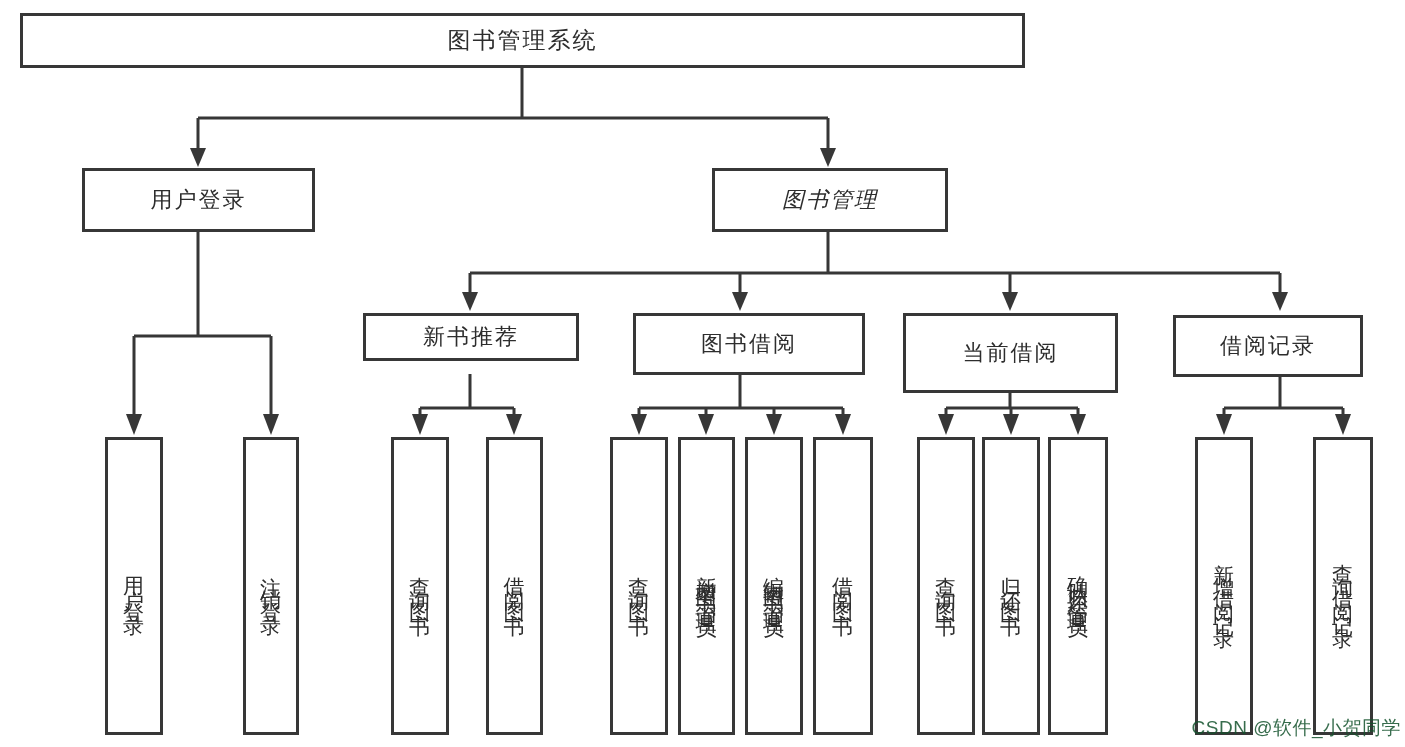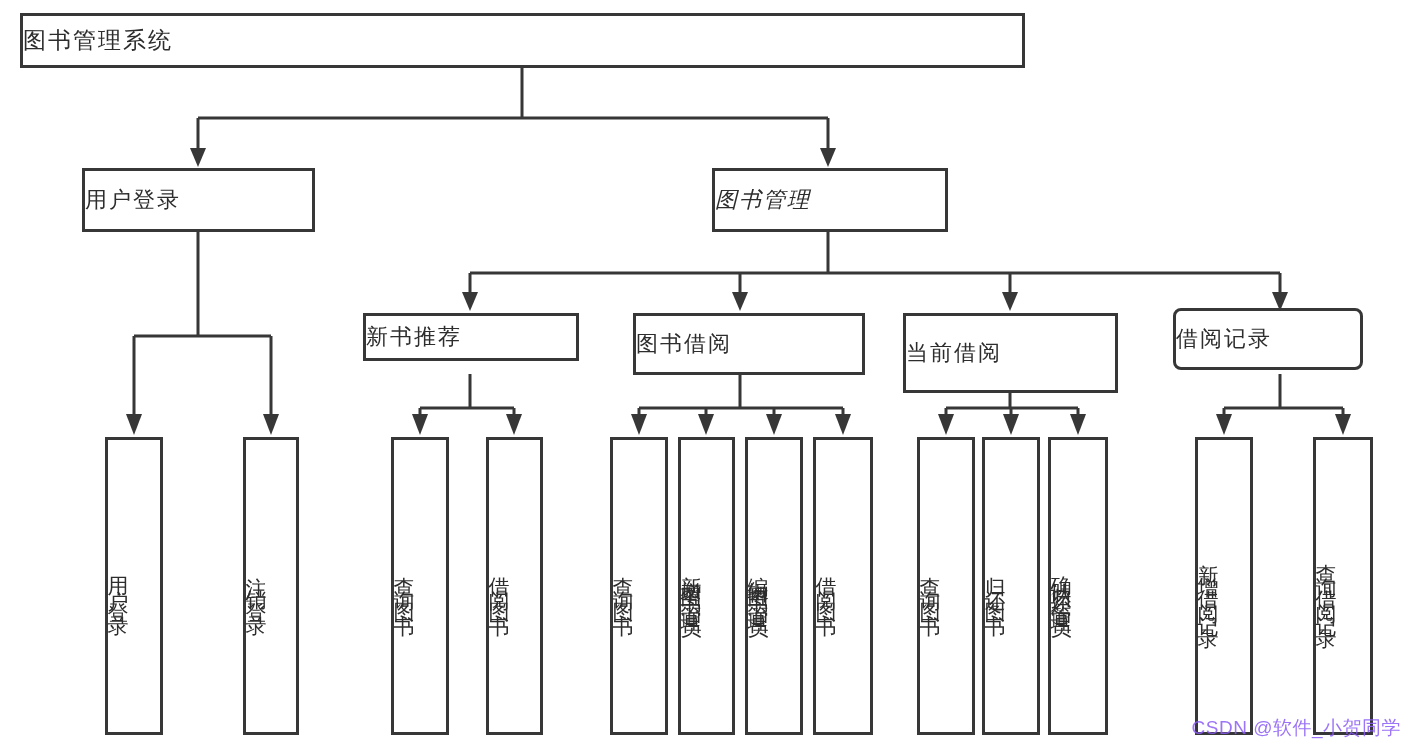--- a/index.html
+++ b/index.html
@@ -3,57 +3,57 @@
 <meta charset="utf-8">
 <style>
   html,body{margin:0;padding:0;background:#ffffff;}
   .canvas{
     position:relative;width:1405px;height:747px;background:#ffffff;overflow:hidden;
     font-family:"Liberation Sans",sans-serif;
   }
   .connectors{position:absolute;left:0;top:0;z-index:1;}
   .node{
     position:absolute;box-sizing:border-box;background:#ffffff;
-    border:3px solid #373737;display:flex;align-items:center;justify-content:flex-start;
+    border:3px solid #373737;display:flex;align-items:center;justify-content:center;
     z-index:2;
   }
   .h-label{font-size:22px;color:#2d2d2d;letter-spacing:2px;white-space:nowrap;}
   .root-box .h-label{font-size:23px;}
   .leaf-label{
     writing-mode:vertical-rl;text-orientation:mixed;
     font-size:21px;line-height:1;letter-spacing:6px;color:#2d2d2d;
   }
   .leaf-label.short{letter-spacing:13px;}
 
   
   .root-box{left:20px;top:13px;width:1005px;height:55px;}
   .n-user{left:82px;top:168px;width:233px;height:64px;}
   .n-mgmt{left:712px;top:168px;width:236px;height:64px;font-style:italic;}
   .n-new{left:363px;top:313px;width:216px;height:48px;}
   .n-borrow{left:633px;top:313px;width:232px;height:62px;}
   .n-current{left:903px;top:313px;width:215px;height:80px;}
-  .n-records{left:1173px;top:308px;width:190px;height:62px;border-radius:8px;}
+  .n-records{left:1173px;top:315px;width:190px;height:62px;}
   .leaf{top:437px;height:298px;width:58px;}
   .l0{left:105px;}
   .l1{left:243px;width:56px;}
   .l2{left:391px;}
   .l3{left:486px;width:57px;}
   .l4{left:610px;}
   .l5{left:678px;width:57px;}
   .l6{left:745px;}
   .l7{left:813px;width:60px;}
   .l8{left:917px;}
   .l9{left:982px;}
   .l10{left:1048px;width:60px;}
   .l11{left:1195px;}
   .l12{left:1313px;width:60px;}
 
   .watermark{
     position:absolute;right:4px;bottom:6px;z-index:3;
-    font-size:19px;color:#8b5cf6;letter-spacing:0.5px;opacity:0.85;white-space:nowrap;text-align:center;
+    font-size:19px;color:#14532d;letter-spacing:0.5px;opacity:0.85;white-space:nowrap;text-align:center;
   }
 </style>
 </head>
 <body>
 
 <div class="canvas">
 
   <svg class="connectors" width="1405" height="747" viewBox="0 0 1405 747">
     <g stroke="#373737" stroke-width="3" fill="none">
 

